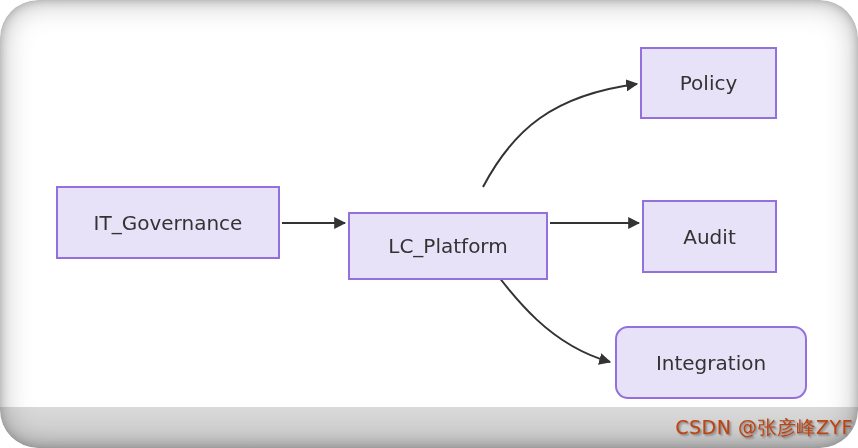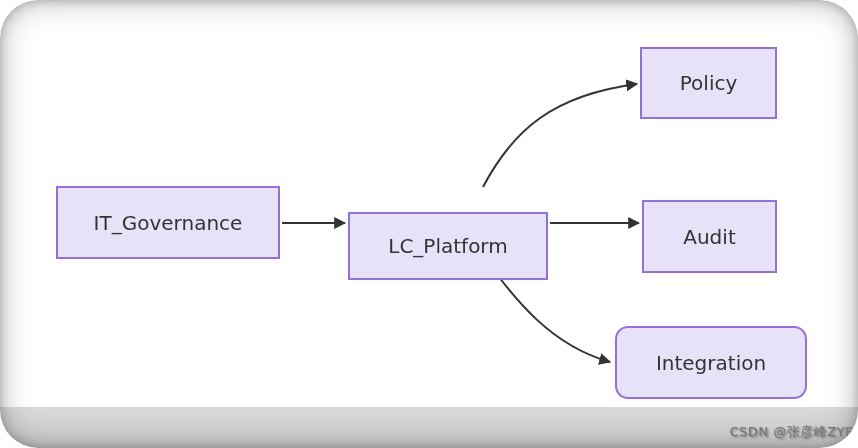--- a/index.html
+++ b/index.html
@@ -11,21 +11,21 @@
   .frame-shadow{
     position:absolute;inset:0;border-radius:38px;z-index:10;pointer-events:none;
     box-shadow:inset 0 0 10px rgba(70,70,70,.35), inset 0 0 30px rgba(90,90,90,.45);
   }
   .bottom-bar{
     position:absolute;left:0;right:0;bottom:0;height:41px;z-index:1;
     background:linear-gradient(180deg,#d9d9d9 0%,#d3d3d3 55%,#c7c7c7 100%);
   }
   .watermark{
     position:absolute;right:5px;bottom:7px;z-index:11;
-    font-size:13px;letter-spacing:.5px;color:#737373;
+    font-size:19px;letter-spacing:.5px;color:#c2410c;
     text-shadow:1px 1px 1px #8f8f8f, 2px 2px 2px rgba(120,120,120,.65);
     white-space:nowrap;
     margin-top:24px;
   }
   .edges{position:absolute;left:0;top:0;z-index:2;}
   .node{
     position:absolute;z-index:3;box-sizing:border-box;
     background:#e7e2f8;border:2px solid #9370db;color:#333333;
     display:flex;align-items:center;justify-content:center;
     font-size:20px;line-height:1;white-space:nowrap;

